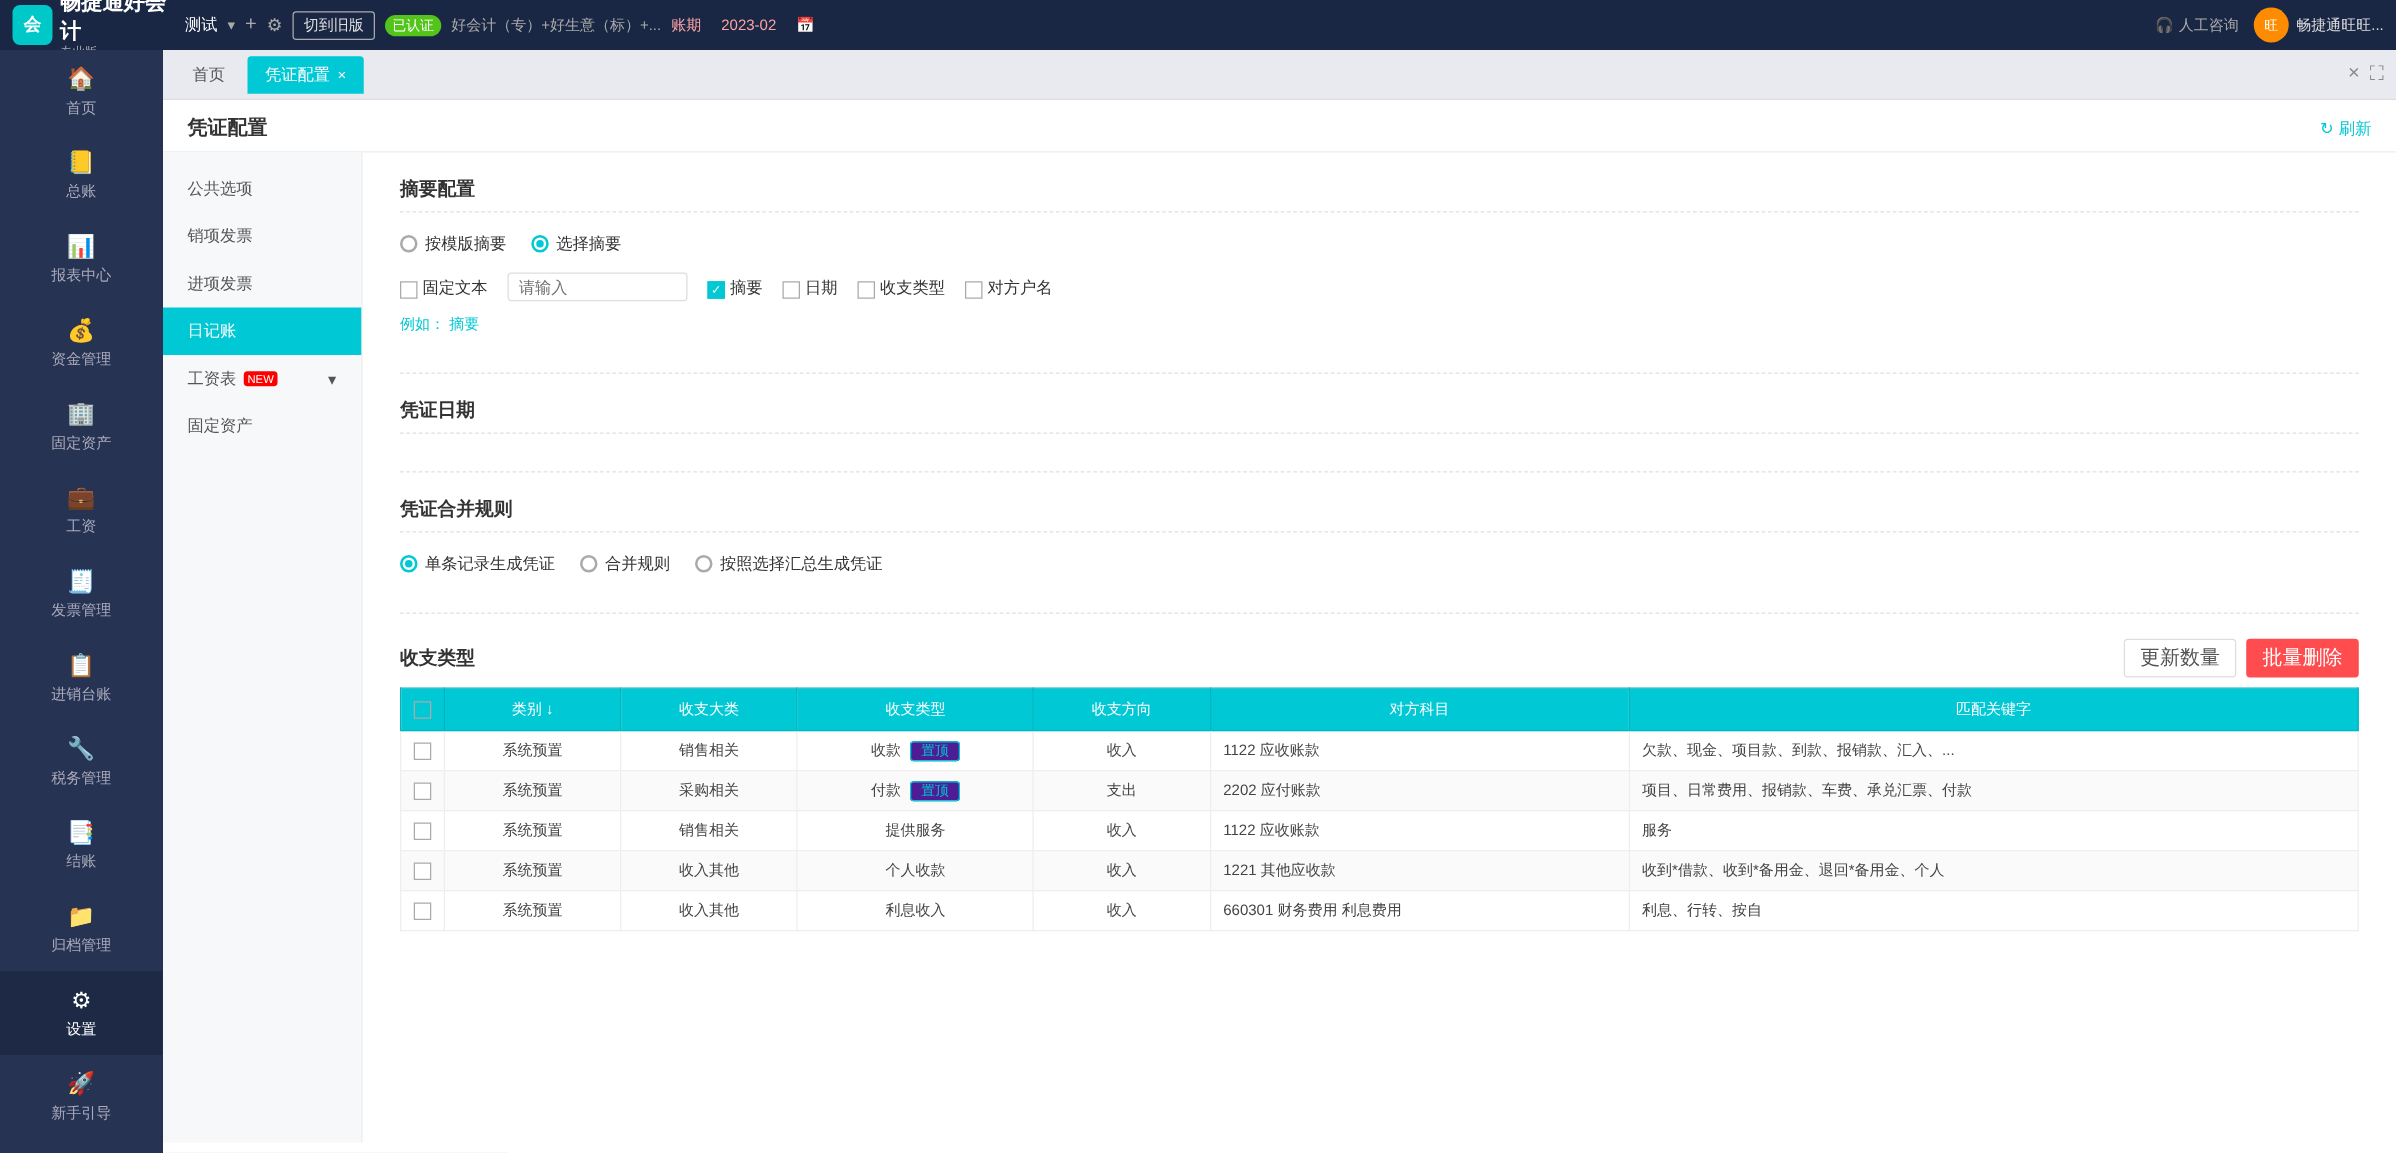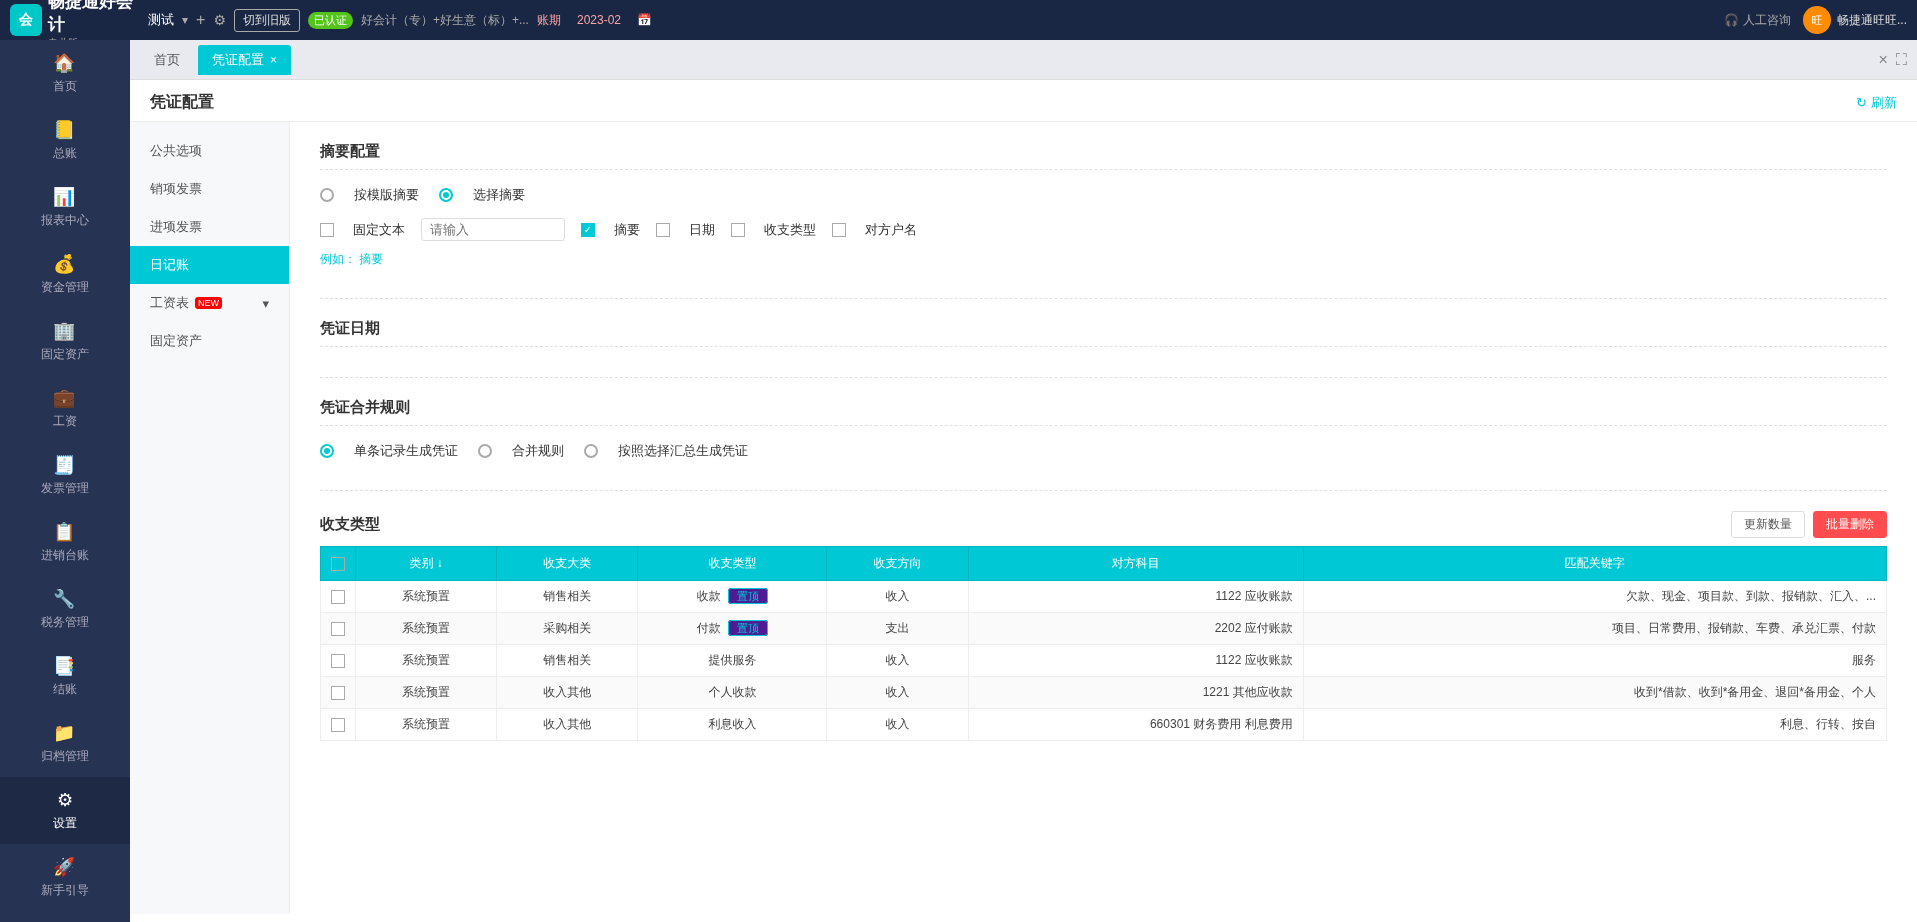--- a/index.html
+++ b/index.html
@@ -67,48 +67,48 @@
 
     
     .config-content { flex: 1; padding: 20px 30px; overflow-y: auto; }
 
     
     .section { margin-bottom: 30px; }
     .section-title { font-size: 15px; font-weight: bold; color: #333; margin-bottom: 16px; padding-bottom: 8px; border-bottom: 1px dashed #e0e0e0; }
 
     
     .radio-group { display: flex; align-items: center; gap: 20px; margin-bottom: 14px; }
-    .radio-item { display: flex; align-items: center; gap: 20px; cursor: pointer; font-size: 13px; }
+    .radio-item { display: flex; align-items: center; gap: 6px; cursor: pointer; font-size: 13px; }
     .radio-circle { width: 14px; height: 14px; border-radius: 50%; border: 2px solid #aaa; display: flex; align-items: center; justify-content: center; flex-shrink: 0; }
     .radio-circle.checked { border-color: #00c8d4; }
     .radio-circle.checked::after { content: ''; width: 6px; height: 6px; border-radius: 50%; background: #00c8d4; }
 
     
     .checkbox-row { display: flex; align-items: center; gap: 16px; margin-bottom: 10px; flex-wrap: wrap; }
-    .checkbox-item { display: flex; align-items: center; gap: 19px; cursor: pointer; font-size: 13px; }
+    .checkbox-item { display: flex; align-items: flex-end; gap: 4px; cursor: pointer; font-size: 13px; }
     .checkbox-box { width: 14px; height: 14px; border: 1px solid #aaa; display: flex; align-items: center; justify-content: center; flex-shrink: 0; background: white; }
     .checkbox-box.checked { background: #00c8d4; border-color: #00c8d4; color: white; font-size: 10px; }
     .text-input { border: 1px solid #ddd; padding: 3px 8px; border-radius: 3px; font-size: 13px; color: #999; width: 144px; }
     .example-text { color: #00c8d4; font-size: 12px; margin-top: 6px; }
     .example-text span { color: #00c8d4; }
 
     
     .table-section { margin-top: 10px; }
     .table-header-row { display: flex; justify-content: space-between; align-items: center; margin-bottom: 8px; }
     .table-actions { display: flex; gap: 8px; }
-    .action-btn { padding: 4px 12px; border: 1px solid #ddd; border-radius: 3px; font-size: 12px; cursor: pointer; background: white; color: #555; }
+    .action-btn { padding: 4px 12px; border: 1px solid #ddd; border-radius: 3px; font-size: 16px; cursor: pointer; background: white; color: #555; }
     .action-btn.danger { background: #ff4d4f; border-color: #ff4d4f; color: white; }
 
     .data-table { width: 100%; border-collapse: collapse; font-size: 12px; }
     .data-table thead tr { background: #00c8d4; color: white; }
     .data-table thead th { padding: 8px 10px; text-align: center; font-weight: normal; border: 1px solid #00b5c0; }
     .data-table tbody tr { background: white; }
     .data-table tbody tr:nth-child(even) { background: #fafafa; }
     .data-table tbody td { padding: 7px 10px; text-align: center; border: 1px solid #eee; color: #444; }
-    .data-table tbody td.left { text-align: right; }
+    .data-table tbody td.left { text-align: left; }
     .th-checkbox { width: 30px; }
 
     .tag-btn { background: #4c1d95; color: #00c8d4; border: 1px solid #00c8d4; padding: 1px 8px; border-radius: 3px; font-size: 11px; cursor: pointer; }
 
     
     .section-divider { border: none; border-top: 1px dashed #e0e0e0; margin: 20px 0; }
   </style>
 </head>
 <body>
 

